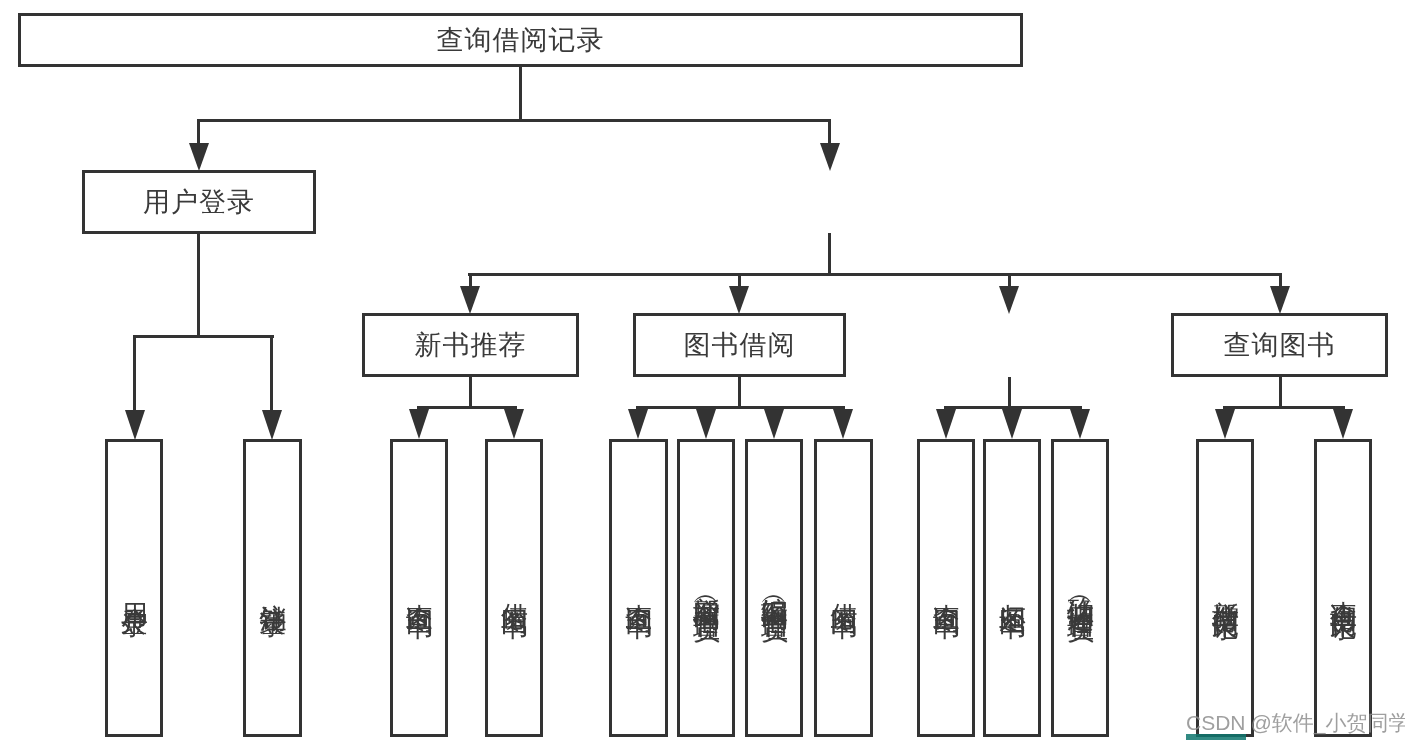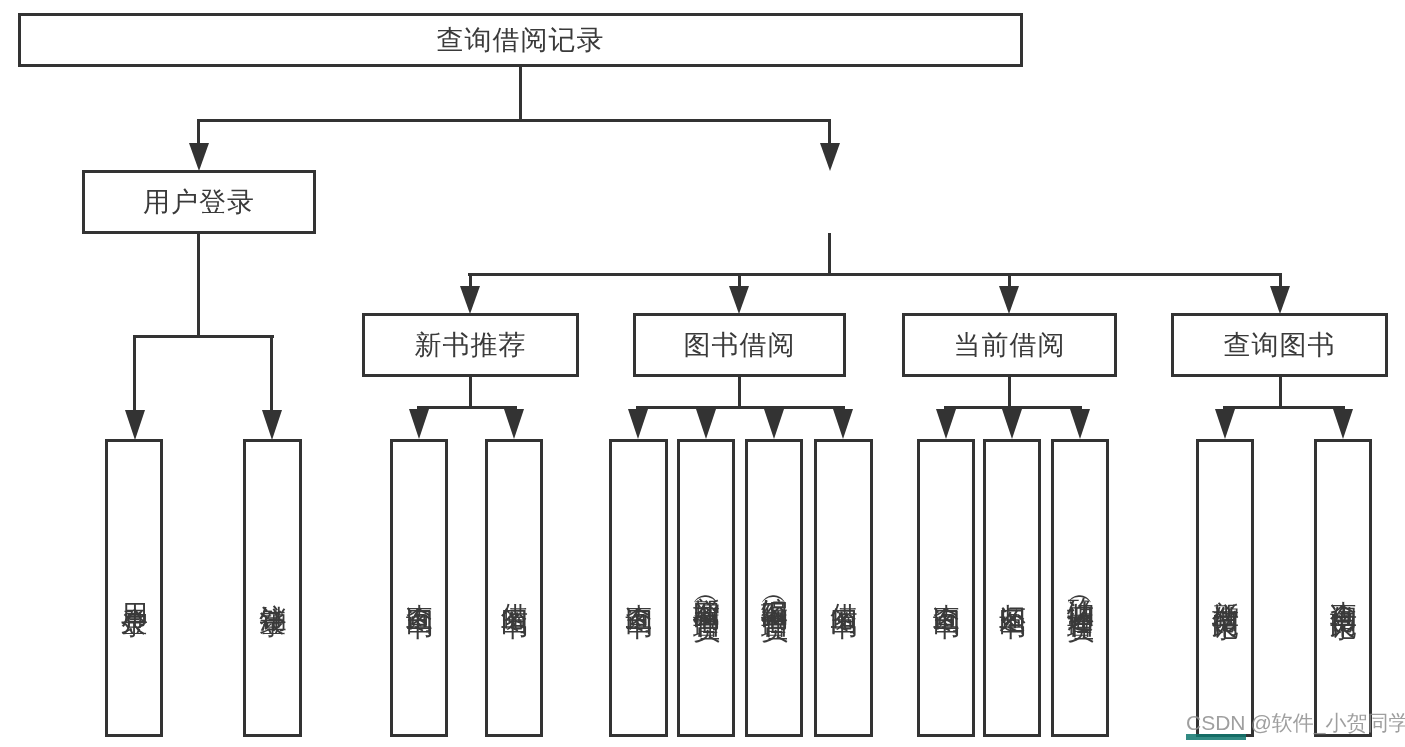--- a/index.html
+++ b/index.html
@@ -57,21 +57,20 @@
   <div class="ar a28" style="left:460px;top:286px;"></div>
   <div class="ln" style="left:738px;top:274px;width:3px;height:14px;"></div>
   <div class="ar a28" style="left:729px;top:286px;"></div>
   <div class="ln" style="left:1008px;top:274px;width:3px;height:14px;"></div>
   <div class="ar a28" style="left:999px;top:286px;"></div>
   <div class="ln" style="left:1279px;top:274px;width:3px;height:14px;"></div>
   <div class="ar a28" style="left:1270px;top:286px;"></div>
 
   <div class="bx" style="left:633px;top:313px;width:213px;height:64px;">图书借阅</div>
   <div class="bx" style="left:362px;top:313px;width:217px;height:64px;">新书推荐</div>
-  <div class="bx" style="left:902px;top:313px;width:215px;height:64px;">当前借阅</div>
   <div class="bx" style="left:1171px;top:313px;width:217px;height:64px;">查询图书</div>
 
   <div class="ln" style="left:469px;top:377px;width:3px;height:31px;"></div>
   <div class="ln" style="left:738px;top:377px;width:3px;height:31px;"></div>
   <div class="ln" style="left:1008px;top:377px;width:3px;height:31px;"></div>
   <div class="ln" style="left:1279px;top:377px;width:3px;height:31px;"></div>
 
   <div class="ln" style="left:417px;top:406px;width:100px;height:3px;"></div>
   <div class="ln" style="left:636px;top:406px;width:209px;height:3px;"></div>
   <div class="ln" style="left:944px;top:406px;width:138px;height:3px;"></div>

